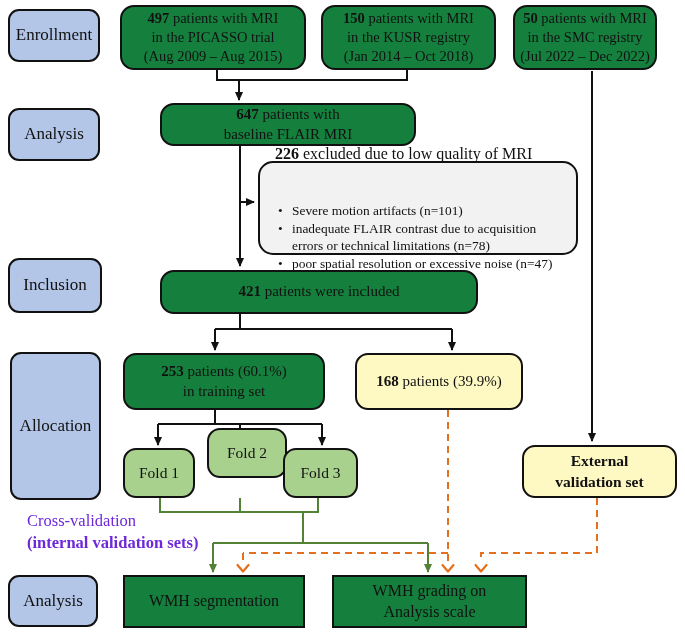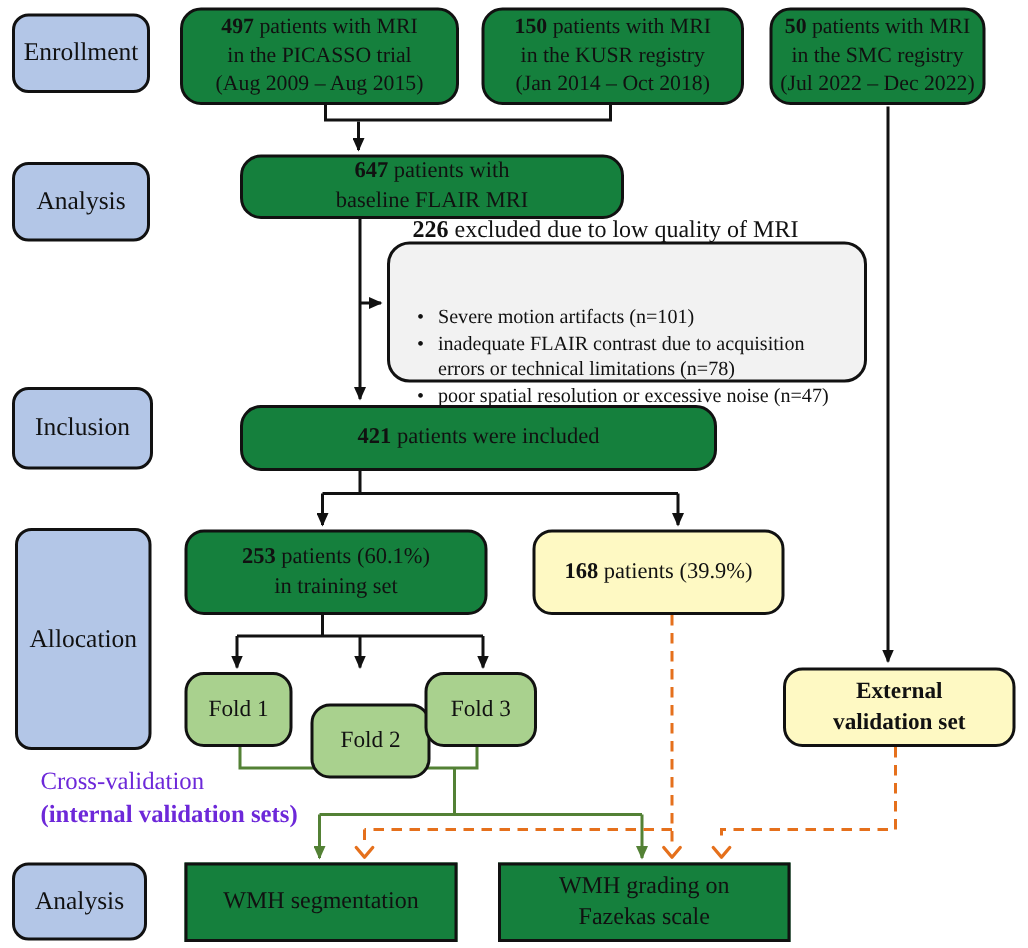--- a/index.html
+++ b/index.html
@@ -152,21 +152,21 @@
     <div><b>253</b> <span>patients (60.1%)</span></div>
     <div>in training set</div>
   </div>
   <div class="box round fs15 peach" style="left:355px;top:353px;width:168px;height:57px;border-radius:13px;">
     <div><b>168</b> <span>patients (39.9%)</span></div>
   </div>
 
   <div class="box greenbox" style="left:123px;top:448px;width:72px;height:50px;">
     <span>Fold 1</span>
   </div>
-  <div class="box greenbox" style="left:207px;top:469px;width:80px;height:50px;">
+  <div class="box greenbox" style="left:207px;top:428px;width:80px;height:50px;">
     <span>Fold 2</span>
   </div>
   <div class="box greenbox" style="left:283px;top:448px;width:75px;height:50px;">
     <span>Fold 3</span>
   </div>
 
   <div id="crossval">
     <div>Cross-validation</div>
     <div><b>(internal validation sets)</b></div>
   </div>
@@ -174,16 +174,16 @@
   <div class="box peach" style="left:522px;top:445px;width:155px;height:53px;border-radius:13px;font-size:15.5px;">
     <div><b>External</b></div>
     <div><b>validation set</b></div>
   </div>
 
   <div class="box rect fs16" style="left:123px;top:575px;width:182px;height:53px;">
     <span>WMH segmentation</span>
   </div>
   <div class="box rect fs16" style="left:332px;top:575px;width:195px;height:53px;">
     <div>WMH grading on</div>
-    <div>Fazekas scale</div>
+    <div>Analysis scale</div>
   </div>
 
 </div>
 
 </body></html>

